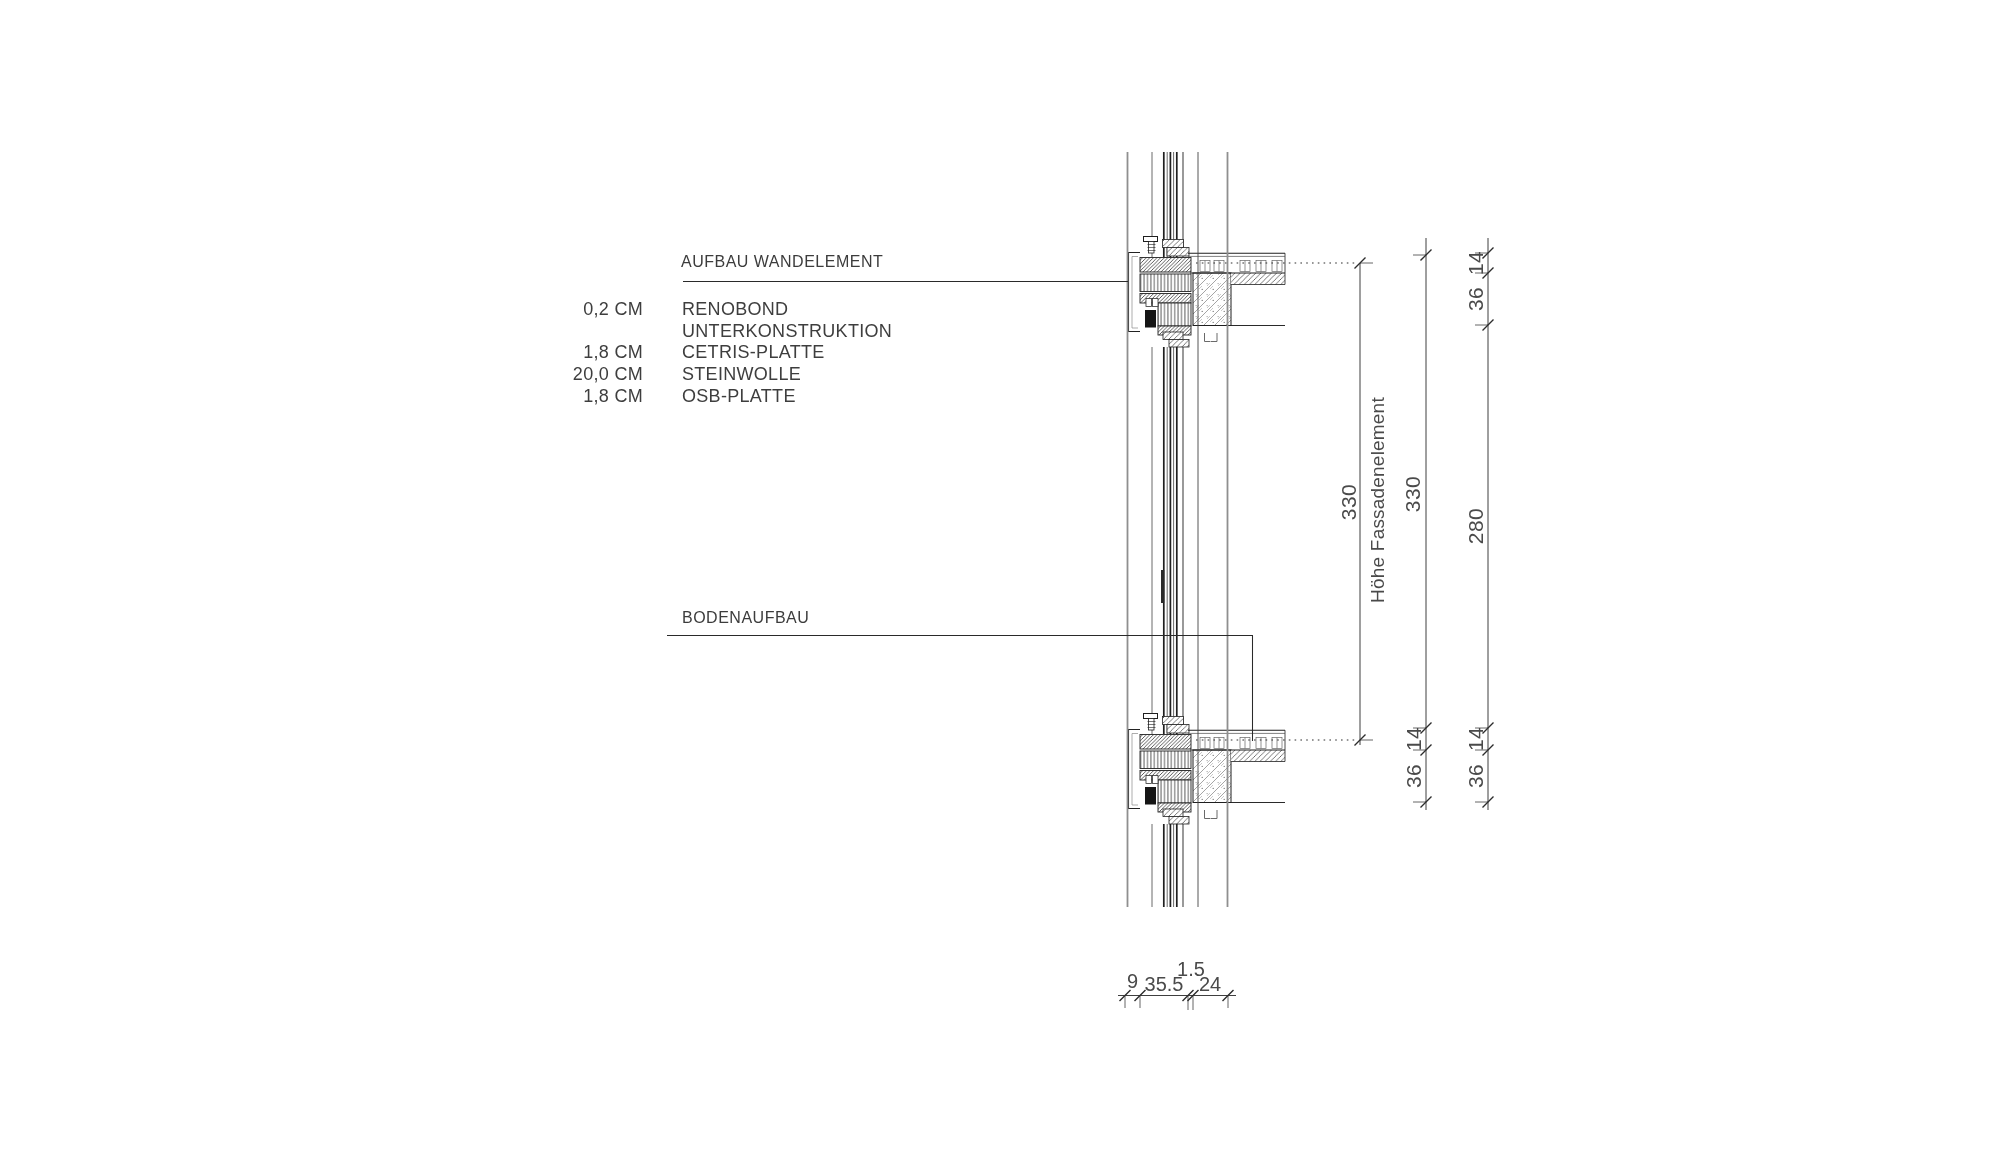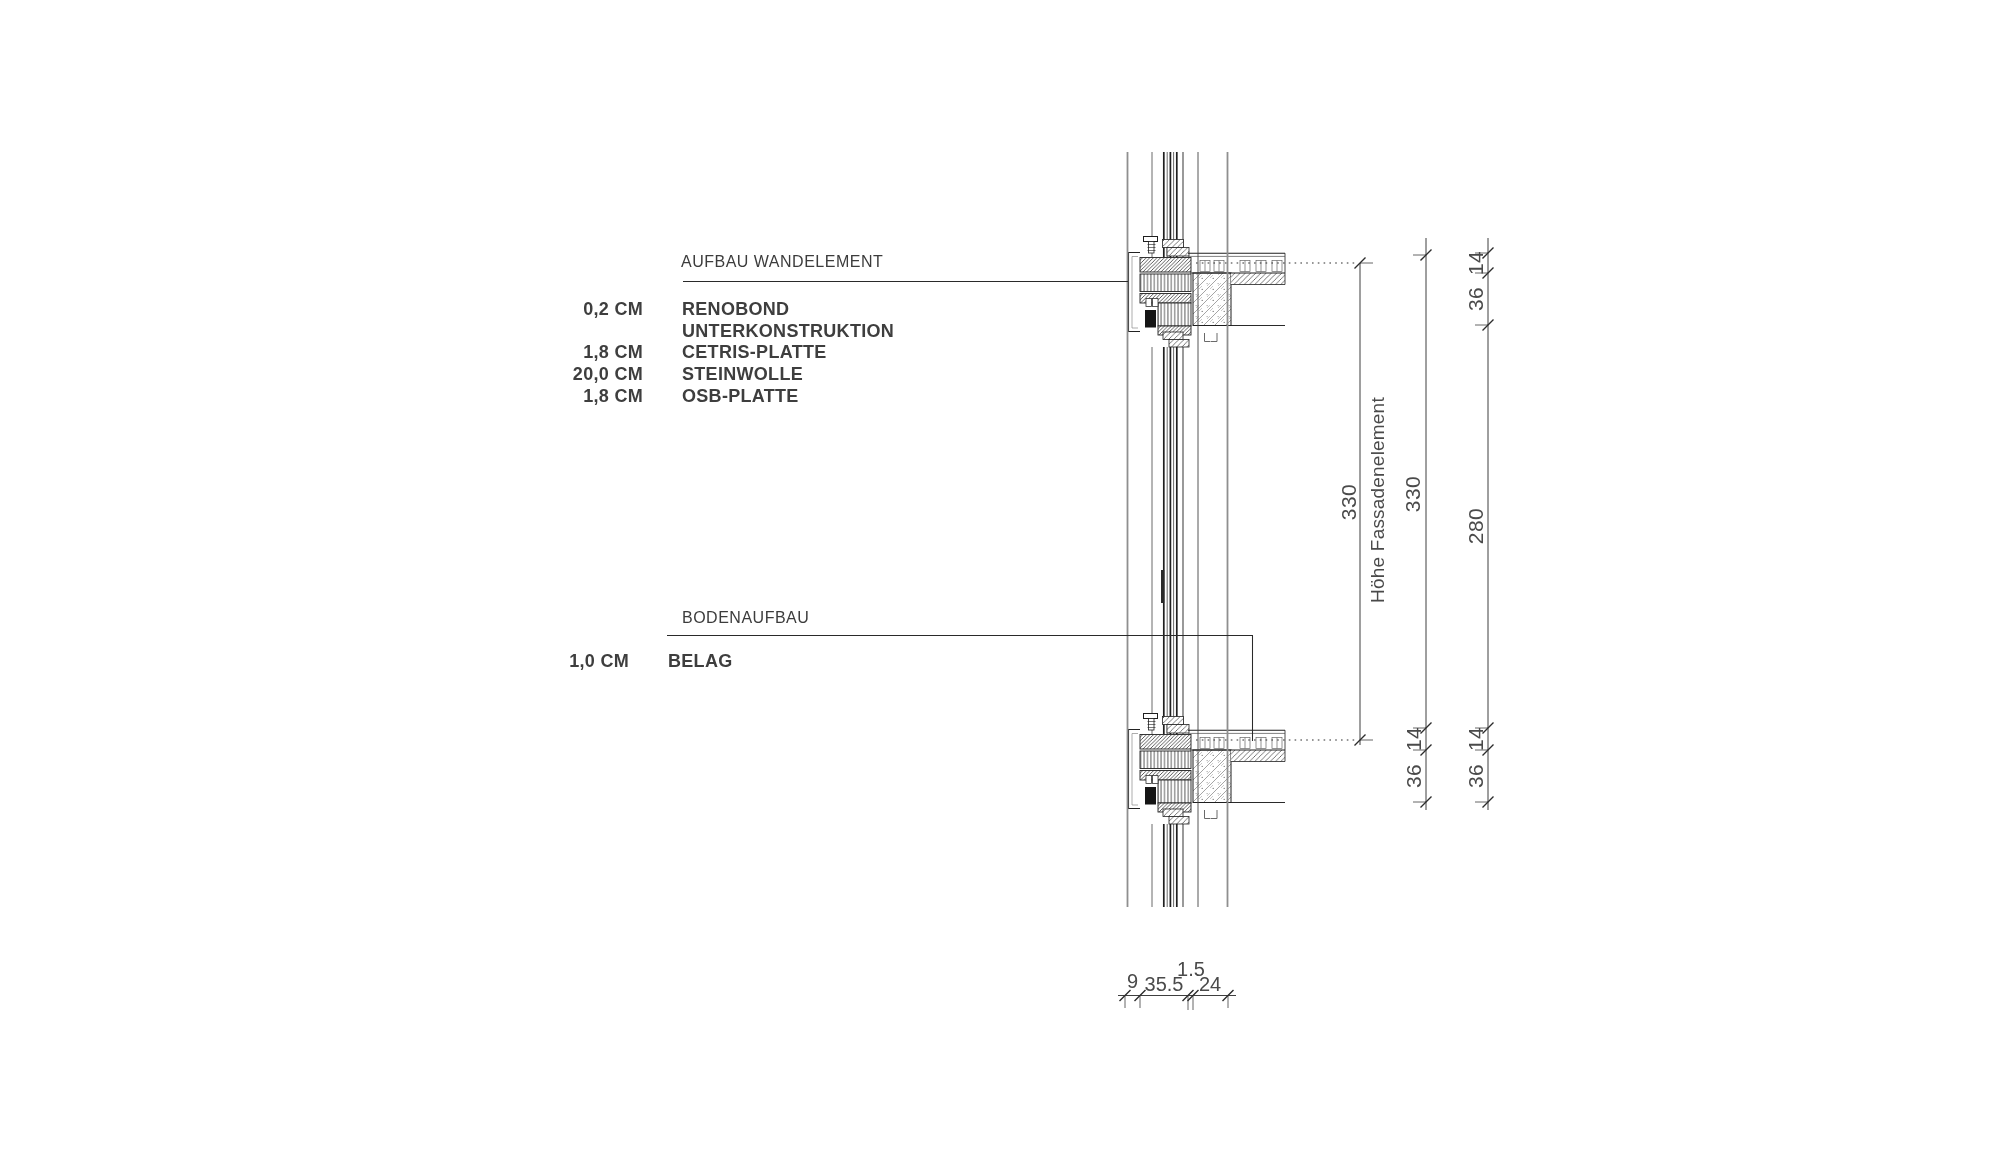--- a/index.html
+++ b/index.html
@@ -19,21 +19,20 @@
     color:#3c3c3c;
     white-space:nowrap;
   }
   .rows{position:absolute;}
   .layer-row{
     display:flex;
     font-size:18px;
     letter-spacing:0.3px;
     color:#3e3e3e;
     white-space:nowrap;
-    font-weight:bold;
   }
   .rows-wall .layer-row{line-height:21.7px;}
   .rows-floor .layer-row{line-height:22.4px;}
   .layer-dim{width:78px;text-align:right;flex:0 0 auto;}
   .layer-mat{margin-left:39px;}
   text{font-family:"Liberation Sans", sans-serif;}
 </style>
 </head>
 <body>
 
@@ -204,19 +203,15 @@
     <div class="layer-row">
       <span class="layer-dim">1,8 CM</span>
       <span class="layer-mat">OSB-PLATTE</span>
     </div>
   </div>
 
   <div class="legend" style="left:682px; top:609px;">
     <div class="legend-title">BODENAUFBAU</div>
   </div>
   <div class="rows rows-floor" style="left:551px; top:650px;">
-    <div class="layer-row">
-      <span class="layer-dim">1,0 CM</span>
-      <span class="layer-mat">BELAG</span>
-    </div>
   </div>
 
 </div>
 
 </body></html>

